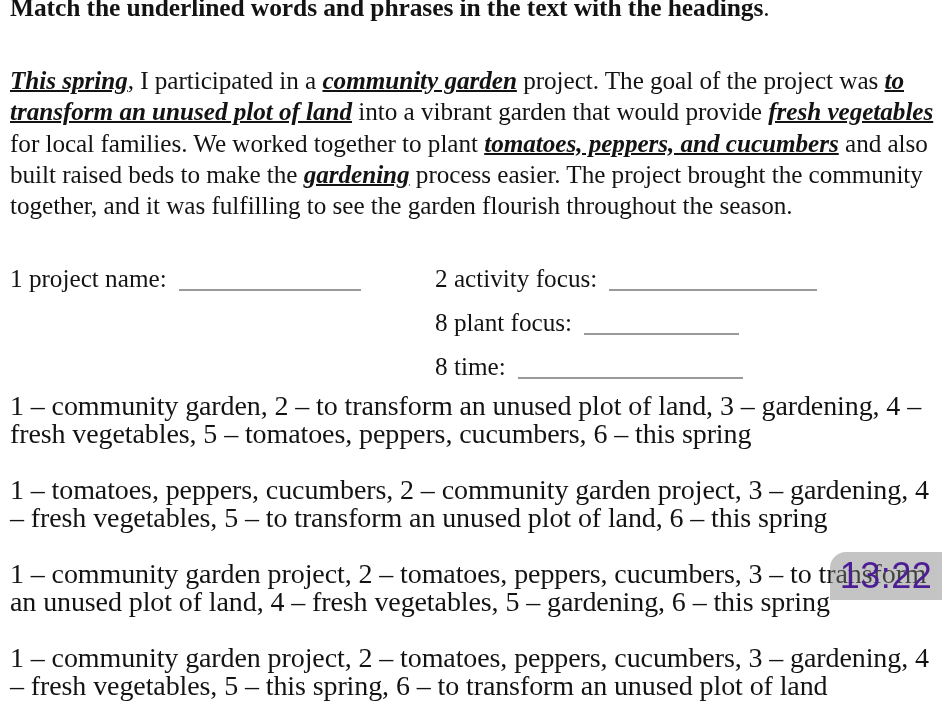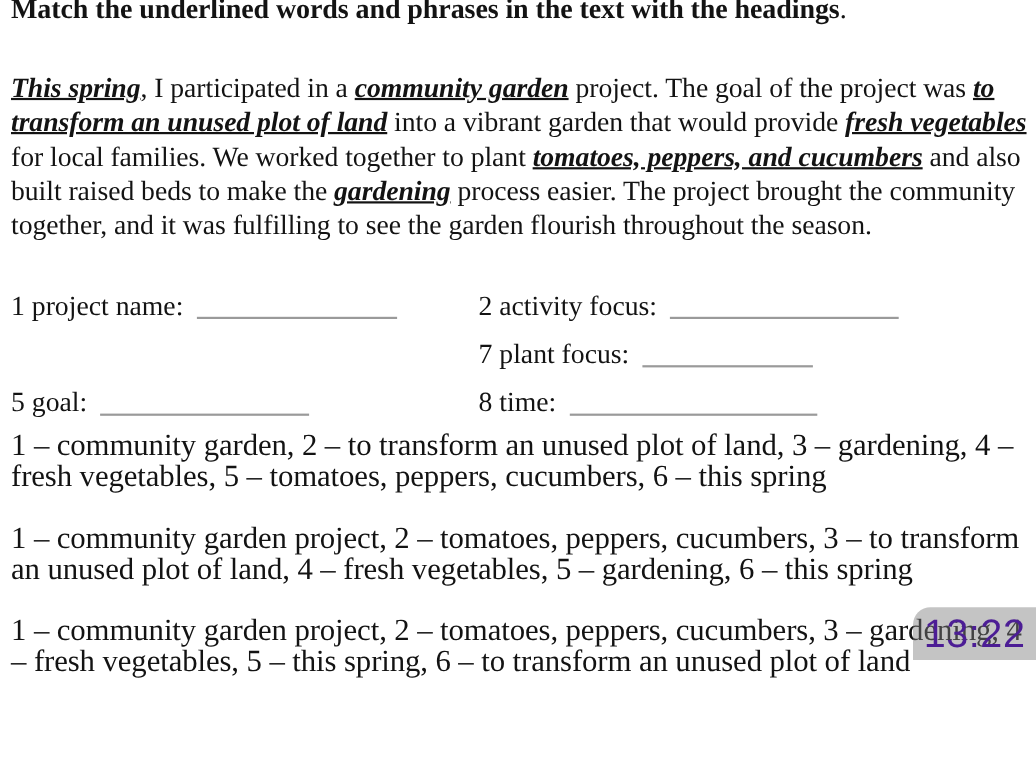--- a/index.html
+++ b/index.html
@@ -148,38 +148,35 @@
           <span class="blank-label">1 project name:</span>
           <span class="blank-rule" style="width: 182px;"></span>
         </div>
         <div class="blank-cell col-b">
           <span class="blank-label">2 activity focus:</span>
           <span class="blank-rule" style="width: 208px;"></span>
         </div>
       </div>
       <div class="blank-row">
         <div class="blank-cell col-b">
-          <span class="blank-label">7 plant focus:</span>
+          <span class="blank-label">8 plant focus:</span>
           <span class="blank-rule" style="width: 155px;"></span>
         </div>
       </div>
       <div class="blank-row">
-        <div class="blank-cell col-a">
-          <span class="blank-label">5 goal:</span>
-          <span class="blank-rule" style="width: 190px;"></span>
-        </div>
         <div class="blank-cell col-b">
           <span class="blank-label">8 time:</span>
           <span class="blank-rule" style="width: 225px;"></span>
         </div>
       </div>
     </div>
 
   <div class="options" id="options">
       <p class="option">1 – community garden, 2 – to transform an unused plot of land, 3 – gardening, 4 – fresh vegetables, 5 – tomatoes, peppers, cucumbers, 6 – this spring</p>
+      <p class="option">1 – tomatoes, peppers, cucumbers, 2 – community garden project, 3 – gardening, 4 – fresh vegetables, 5 – to transform an unused plot of land, 6 – this spring</p>
       <p class="option">1 – community garden project, 2 – tomatoes, peppers, cucumbers, 3 – to transform an unused plot of land, 4 – fresh vegetables, 5 – gardening, 6 – this spring</p>
       <p class="option">1 – community garden project, 2 – tomatoes, peppers, cucumbers, 3 – gardening, 4 – fresh vegetables, 5 – this spring, 6 – to transform an unused plot of land</p>
     </div>
 
   <div class="clock-overlay">
     <span class="clock-text">13:22</span>
   </div>
 
 </div>
 

